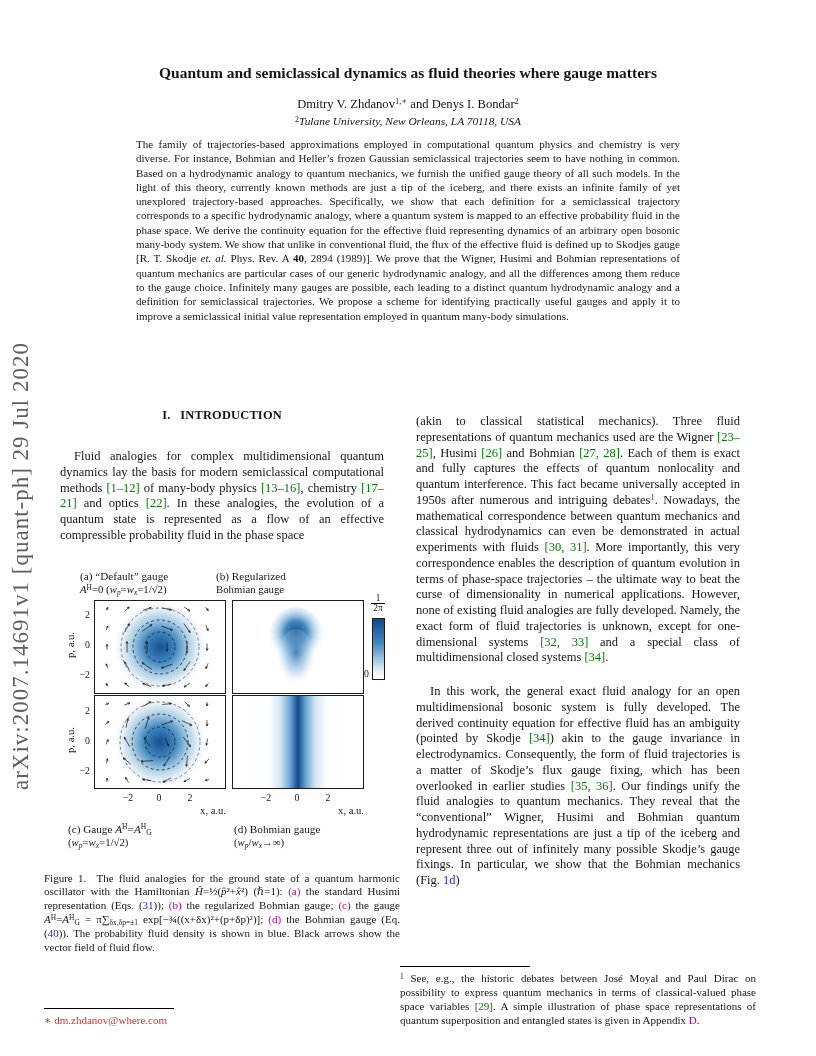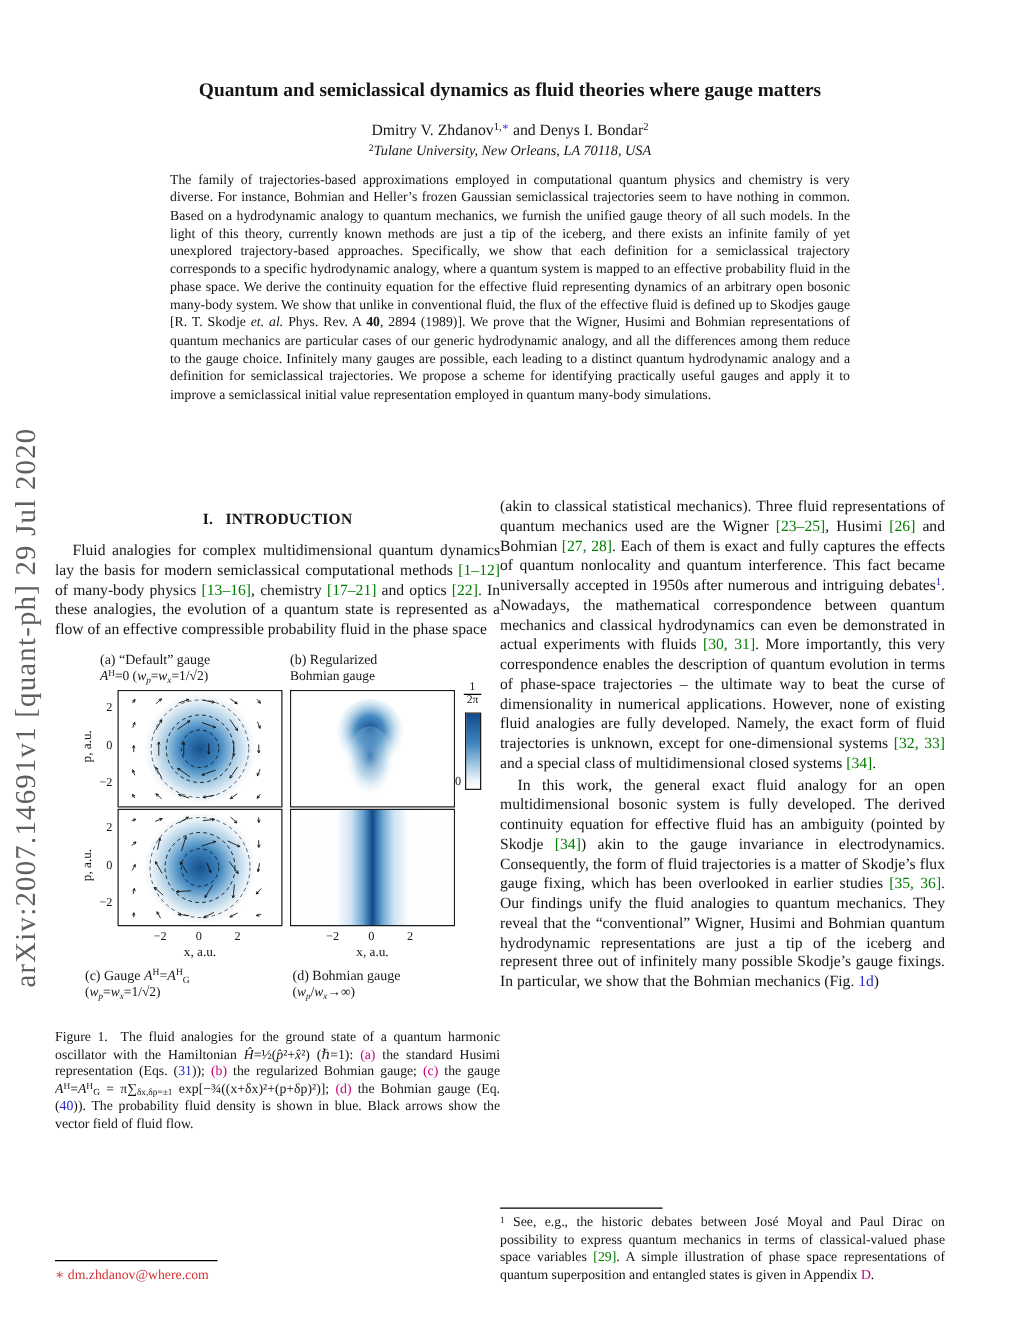--- a/index.html
+++ b/index.html
@@ -13,21 +13,21 @@
   .title{text-align:center;font-weight:bold;font-size:15.5px;margin:16px 40px 0 40px;}
   .authors{text-align:center;font-size:12.6px;margin-top:15px;}
   .affil{text-align:center;font-size:11.4px;margin-top:3px;}
   .abstract{width:544px;margin:10px auto 0 auto;text-align:justify;
        font-size:11px;line-height:1.3;}
   .columns{position:absolute;top:398px;left:44px;right:40px;bottom:12px;
        display:flex;}
   .col{width:356px;display:flex;flex-direction:column;overflow:hidden;}
   .sec-heading{text-align:center;font-weight:bold;font-size:12.4px;
        margin:10px 0 10px 0;letter-spacing:0.2px;}
-  p.body{margin:0;font-size:12.5px;line-height:1.26;text-align:justify;}
+  p.body{margin:16px;font-size:12.5px;line-height:1.26;text-align:justify;}
   p.indent{text-indent:14px;}
   .sup{font-size:68%;vertical-align:baseline;position:relative;top:-0.45em;}
   .sub{font-size:68%;vertical-align:baseline;position:relative;top:0.28em;}
   .i{font-style:italic;}
   .b{font-weight:bold;}
   .cite{color:#007c00;}
   .eq{color:#2525cc;}
   .mag{color:#c4007a;}
   .red{color:#d43030;}
   .supb{color:#2525cc;font-size:68%;vertical-align:baseline;position:relative;top:-0.45em;}
@@ -35,21 +35,21 @@
   
   .figure{position:relative;width:338px;height:288px;margin:10px 0 0 10px;}
   .plabel{position:absolute;text-align:left;font-size:11.2px;line-height:1.22;}
   .plabel .l2{font-size:10.8px;}
   .panel{position:absolute;border:1px solid #1c1c1c;background:#ffffff;}
   .tick{position:absolute;font-size:9.8px;}
   .ytick{left:14px;width:22px;text-align:right;height:11px;}
   .xtick{width:18px;text-align:center;top:222px;}
   .ylab{position:absolute;left:-13px;width:62px;height:14px;text-align:center;
         font-size:10.6px;transform:rotate(-90deg);}
-  .xlab{position:absolute;width:132px;text-align:center;font-size:10.6px;top:235px;}
+  .xlab{position:absolute;width:132px;text-align:right;font-size:10.6px;top:235px;}
   .cbar{position:absolute;left:318px;top:48px;width:11px;height:60px;
         border:1px solid #1c1c1c;
         background:linear-gradient(#0f4a8c,#3f87c0 40%,#a8cce4 70%,#eaf2f9 88%,#ffffff);}
   .cbar-top{position:absolute;left:309px;top:24px;width:30px;text-align:center;}
   .frac{display:inline-block;font-size:9.3px;line-height:1.02;text-align:center;}
   .frac .den{display:block;border-top:0.9px solid #000;padding:0 2px;}
   .frac .num{display:block;padding:0 2px;}
   .cbar-zero{position:absolute;left:303px;top:98px;width:12px;text-align:right;font-size:9.8px;}
   .caption{margin:14px 0 0 0;font-size:11px;line-height:1.26;text-align:justify;}
   .footnote-block{margin-top:auto;padding-bottom:16px;}
@@ -72,21 +72,21 @@
     <div class="col">
       <div class="sec-heading">I.&nbsp;&nbsp;&nbsp;INTRODUCTION</div>
       <p class="body indent">Fluid analogies for complex multidimensional quantum dynamics lay the basis for modern semiclassical computational methods <span class="cite">[1–12]</span> of many-body physics <span class="cite">[13–16]</span>, chemistry <span class="cite">[17–21]</span> and optics <span class="cite">[22]</span>. In these analogies, the evolution of a quantum state is represented as a flow of an effective compressible probability fluid in the phase space</p>
 
       <div class="figure">
 
         <div class="plabel" style="left:26px;top:0;width:148px">
           <div>(a) “Default” gauge</div>
           <div class="l2"><span class="i">A</span><span class="sup">H</span>=0 (<span class="i">w</span><span class="sub i">p</span>=<span class="i">w</span><span class="sub i">x</span>=1/√2)</div>
         </div>
-        <div class="plabel" style="left:178px;top:0;width:132px">
+        <div class="plabel" style="left:162px;top:0;width:132px">
           <div>(b) Regularized</div>
           <div class="l2">Bohmian gauge</div>
         </div>
 
         <div class="ylab" style="top:68px">p, a.u.</div>
         <div class="ylab" style="top:163px">p, a.u.</div>
 
         <div class="tick ytick" style="top:39px">2</div>
         <div class="tick ytick" style="top:69px">0</div>
         <div class="tick ytick" style="top:99px">−2</div>

